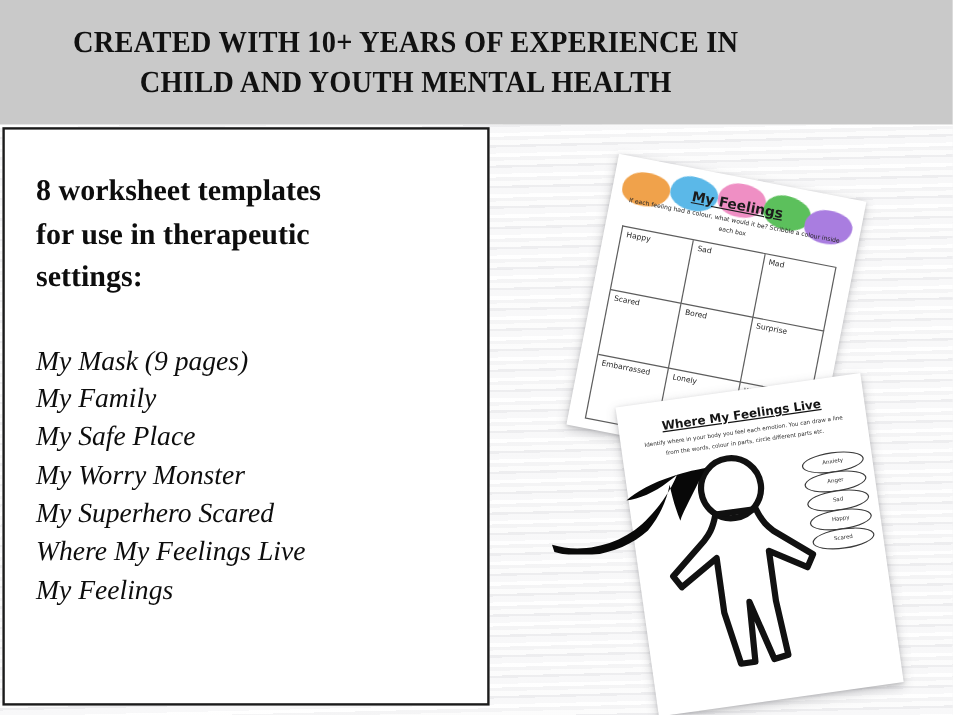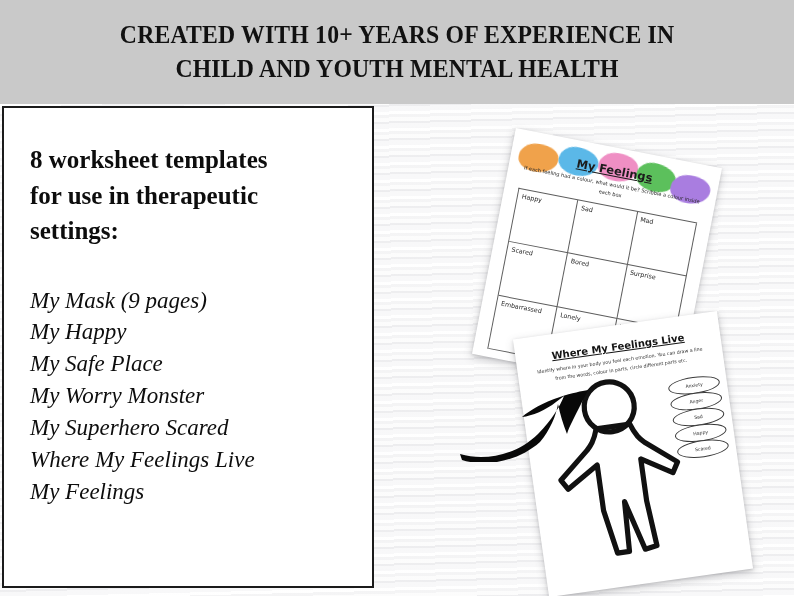--- a/index.html
+++ b/index.html
@@ -22,21 +22,20 @@
 
   
   .header-band {
     position: absolute;
     left: 0; top: 0;
     width: 794px;
     height: 104px;
     background: #c9c9c9;
     display: flex;
     align-items: center;
-    justify-content: center;
   }
   .header-title {
     font-family: "Liberation Serif", serif;
     font-weight: bold;
     font-size: 25.5px;
     line-height: 1.33;
     letter-spacing: 0.2px;
     color: #111111;
     text-align: center;
     transform: scaleX(0.93);
@@ -79,21 +78,21 @@
         rgba(255,255,255,0) 63px
       ),
       linear-gradient(180deg, #f6f6f7 0%, #fafafa 35%, #f2f2f3 70%, #f7f7f8 100%);
   }
 
   
   .info-panel {
     position: absolute;
     left: 2px;
     top: 106px;
-    width: 372px;
+    width: 406px;
     height: 482px;
     background: #ffffff;
     border: 2.5px solid #1b1b1b;
     box-sizing: border-box;
     padding: 26px 8px 10px 26px;
   }
   .panel-heading {
     font-family: "Liberation Serif", serif;
     font-weight: bold;
     font-size: 25px;
@@ -284,21 +283,21 @@
   </div>
 
   <div class="wood-bg"></div>
 
   <div class="info-panel">
     <div class="panel-heading">8 worksheet templates
 for use in therapeutic
 settings:</div>
     <ul class="panel-list">
       <li>My Mask (9 pages)</li>
-      <li>My Happy</li>
+      <li>My Family</li>
       <li>My Safe Place</li>
       <li>My Worry Monster</li>
       <li>My Superhero Scared</li>
       <li>Where My Feelings Live</li>
       <li>My Feelings</li>
     </ul>
   </div>
 
   <div class="photo-area">
 

